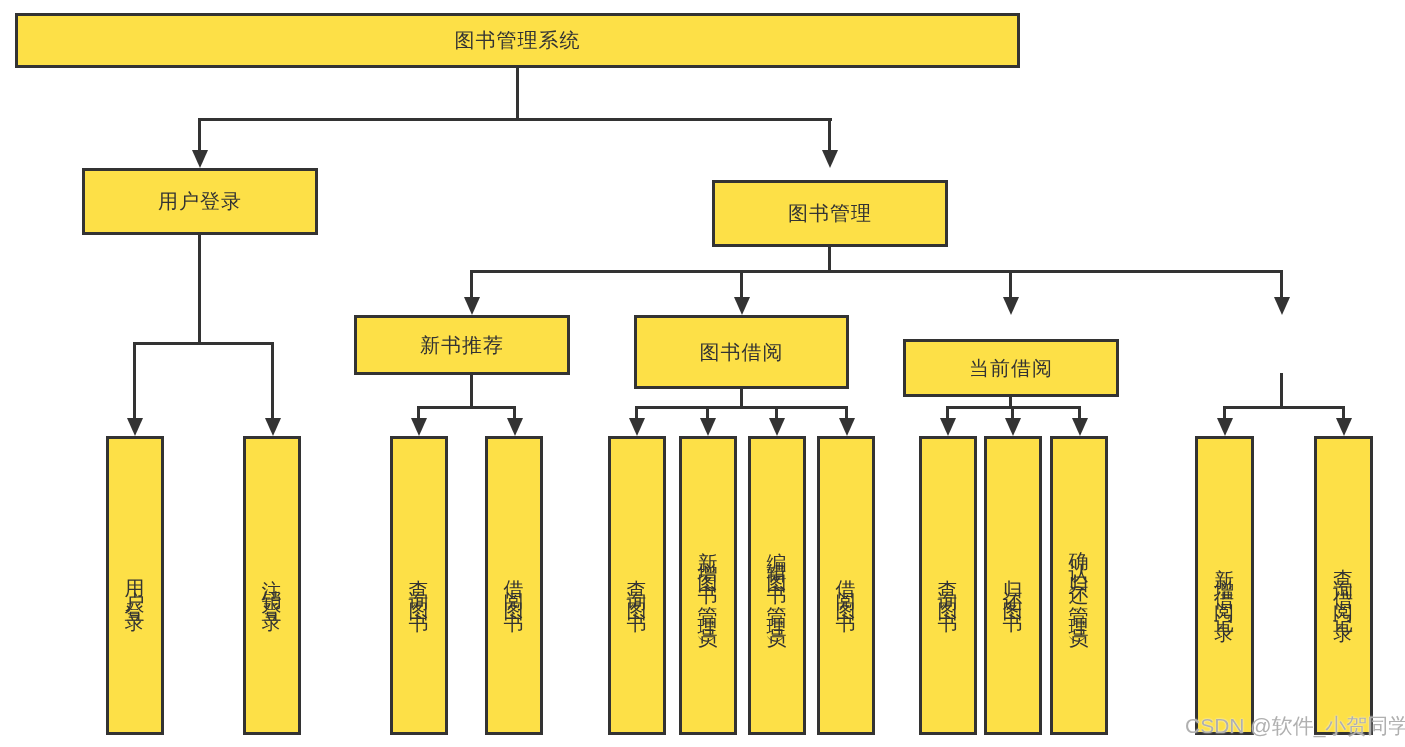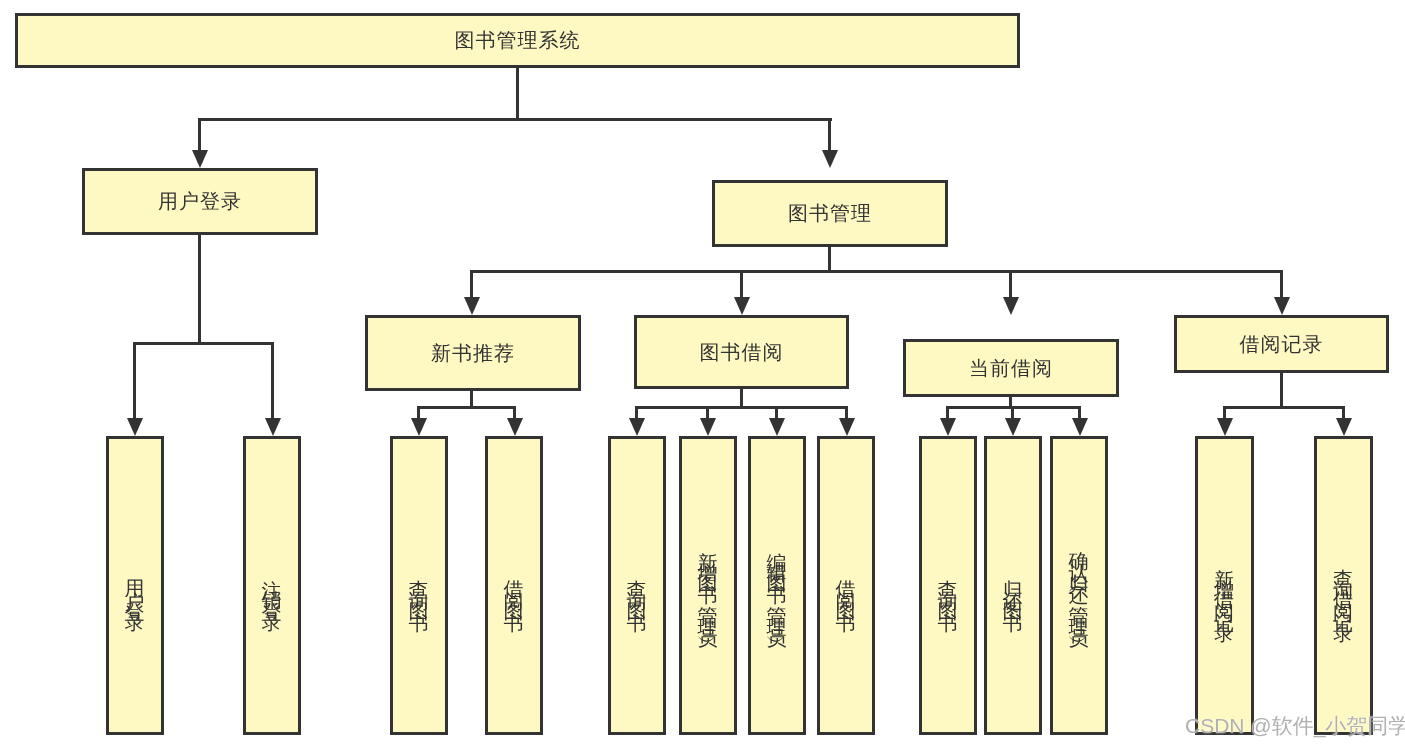--- a/index.html
+++ b/index.html
@@ -21,21 +21,21 @@
   .hline{position:absolute;height:3px;background:var(--line);}
   .arrow{
     position:absolute;width:0;height:0;
     border-left:8px solid transparent;
     border-right:8px solid transparent;
     border-top:18px solid var(--line);
   }
   .node{
     position:absolute;
     box-sizing:border-box;
-    background:#fef9c3;
+    background:#fde047;
     border:3px solid var(--box);
     display:flex;align-items:center;justify-content:center;
     color:var(--text);
     font-size:20px;
     letter-spacing:1px;
     text-align:center;
   }
   .leaf span{
     writing-mode:vertical-rl;
     text-orientation:mixed;
@@ -122,31 +122,28 @@
     <span>图书管理系统</span>
   </div>
 
   <div class="node" style="left:82px;top:168px;width:236px;height:67px;">
     <span>用户登录</span>
   </div>
   <div class="node" style="left:712px;top:168px;width:236px;height:67px;margin-top:12px;">
     <span>图书管理</span>
   </div>
 
-  <div class="node" style="left:365px;top:315px;width:216px;height:76px;">
+  <div class="node" style="left:354px;top:315px;width:216px;height:60px;">
     <span>新书推荐</span>
   </div>
   <div class="node" style="left:634px;top:315px;width:215px;height:74px;">
     <span>图书借阅</span>
   </div>
   <div class="node" style="left:903px;top:315px;width:216px;height:58px;margin-top:24px;">
     <span>当前借阅</span>
-  </div>
-  <div class="node" style="left:1174px;top:315px;width:215px;height:58px;">
-    <span>借阅记录</span>
   </div>
 
   <div class="node leaf" style="left:106px;top:436px;width:58px;height:299px;">
     <span>用户登录</span>
   </div>
   <div class="node leaf" style="left:243px;top:436px;width:58px;height:299px;">
     <span>注销登录</span>
   </div>
 
   <div class="node leaf" style="left:390px;top:436px;width:58px;height:299px;">

